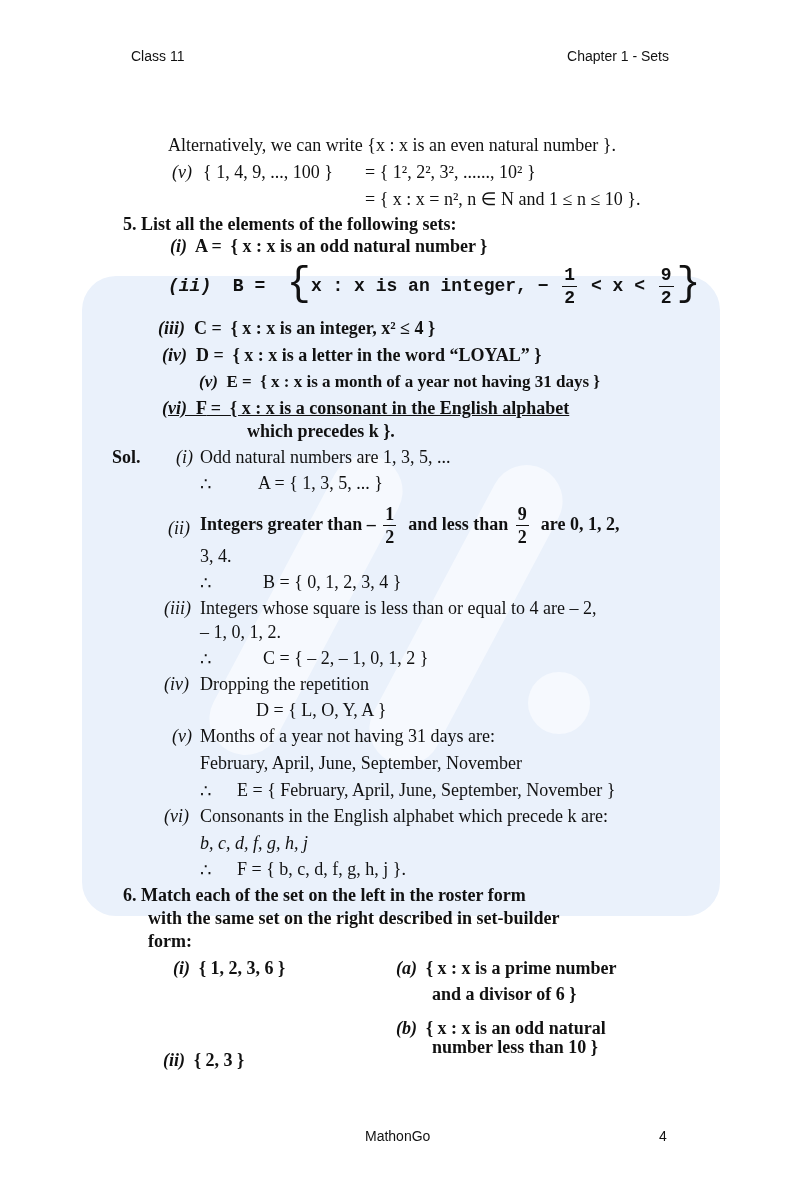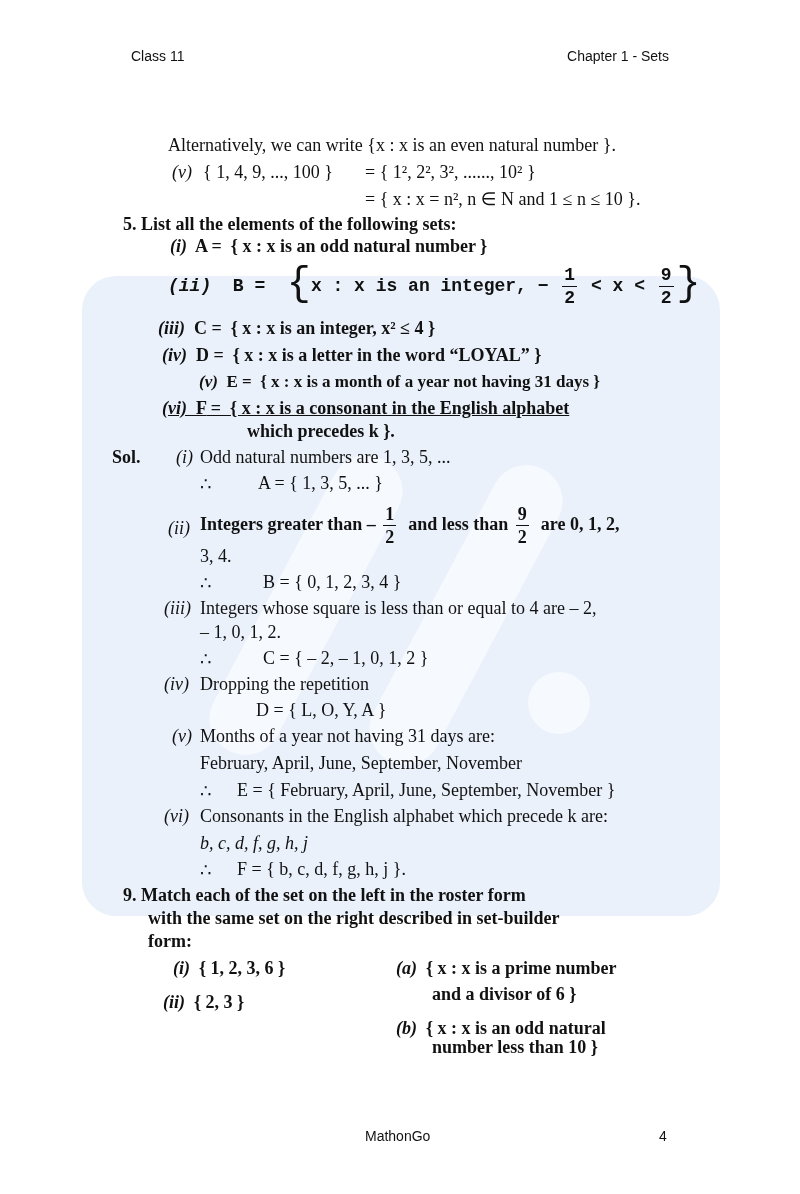--- a/index.html
+++ b/index.html
@@ -118,35 +118,35 @@
   <div class="line" style="left:200px; top:753px;">February, April, June, September, November</div>
   <div class="line" style="left:200px; top:780px;">∴</div>
   <div class="line" style="left:237px; top:780px;">E = { February, April, June, September, November }</div>
 
   <div class="line i" style="left:164px; top:806px;">(vi)</div>
   <div class="line" style="left:200px; top:806px;">Consonants in the English alphabet which precede k are:</div>
   <div class="line i" style="left:200px; top:833px;">b, c, d, f, g, h, j</div>
   <div class="line" style="left:200px; top:859px;">∴</div>
   <div class="line" style="left:237px; top:859px;">F = { b, c, d, f, g, h, j }.</div>
 
-  <div class="line b" style="left:123px; top:885px;">9. Match each of the set on the left in the roster form</div>
+  <div class="line b" style="left:123px; top:885px;">6. Match each of the set on the left in the roster form</div>
   <div class="line b" style="left:148px; top:908px;">with the same set on the right described in set-builder</div>
   <div class="line b" style="left:148px; top:931px;text-align:right;">form:</div>
 
   <div class="line b" style="left:173px; top:958px;">
     <span class="i">(i)</span>&nbsp;
     <span>{ 1, 2, 3, 6 }</span>
   </div>
   <div class="line b" style="left:396px; top:958px;text-align:center;">
     <span class="i">(a)</span>&nbsp;
     <span>{ x : x is a prime number</span>
   </div>
   <div class="line b" style="left:432px; top:984px;">and a divisor of 6 }</div>
 
-  <div class="line b" style="left:163px; top:992px;">
+  <div class="line b" style="left:163px; top:1050px;">
     <span class="i">(ii)</span>&nbsp;
     <span>{ 2, 3 }</span>
   </div>
   <div class="line b" style="left:396px; top:1010px;margin-top:8px;">
     <span class="i">(b)</span>&nbsp;
     <span>{ x : x is an odd natural</span>
   </div>
   <div class="line b" style="left:432px; top:1037px;">number less than 10 }</div>
 </div>
 

